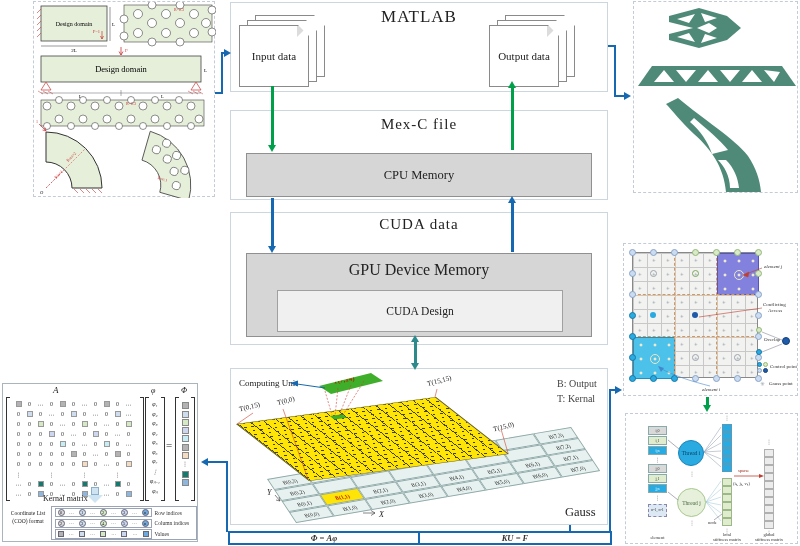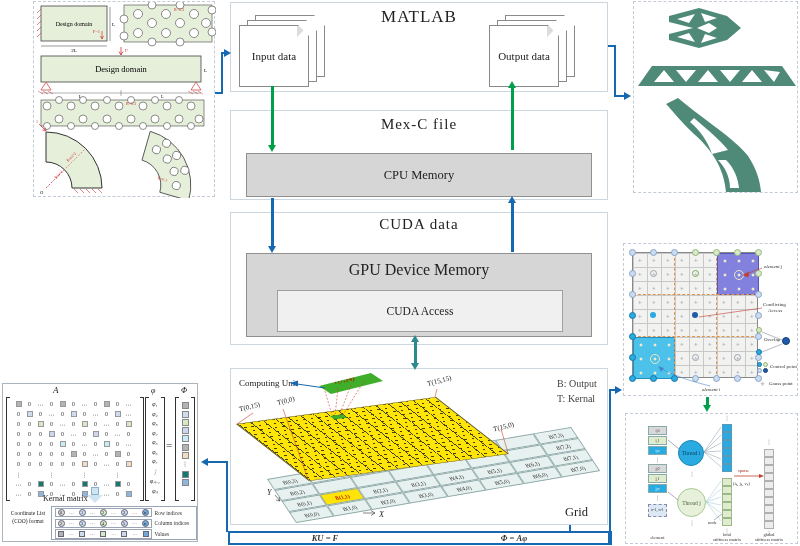--- a/index.html
+++ b/index.html
@@ -249,21 +249,21 @@
         <span>Output data</span>
       </div>
     </div>
   </div>
 
   <div class="cbox" style="left:230px;top:212px;width:378px;height:133px">
     <div class="ctitle" style="top:3px;font-size:15px">CUDA data</div>
     <div class="membox" style="left:15px;top:40px;width:346px;height:84px">
       <div style="margin-top:7px;font-size:16px">GPU Device Memory</div>
       <div class="kernbox" style="left:30px;top:36px;width:286px;height:42px">
-        <span>CUDA Access</span>
+        <span>CUDA Design</span>
       </div>
     </div>
   </div>
 
   <div class="cbox" style="left:230px;top:368px;width:378px;height:157px">
     <div class="bgrid">
         <div class="bcell">B(0,3)</div>
         <div class="bcell"></div>
         <div class="bcell"></div>
         <div class="bcell"></div>
@@ -306,40 +306,40 @@
     <div class="btleg" style="left:326px;top:8px">
       <div>B: Output</div>
       <div>T: Kernal</div>
     </div>
     <div>
         <div class="tlab" style="left: 8px; top: 34px;">T(0,15)</div>
         <div class="tlab" style="left: 46px; top: 28px;">T(0,0)</div>
         <div class="tlab" style="left: 196px; top: 8px;">T(15,15)</div>
         <div class="tlab" style="left: 262px; top: 54px;">T(15,0)</div>
       </div>
-    <div class="abs" style="left:334px;top:136px;font-size:12.5px">Grid</div>
+    <div class="abs" style="left:334px;top:136px;font-size:12.5px">Gauss</div>
     <div class="abs" style="left:148px;top:141px;font-size:8px;font-style:italic">X</div>
     <div class="abs" style="left:36px;top:119px;font-size:8px;font-style:italic">Y</div>
     <svg width="378" height="157" viewBox="0 0 378 157">
       <g stroke="#d04030" stroke-width="0.6" fill="none">
         <path d="M22,44 L6,55 M52,40 L77,110 M206,20 L204,28 M270,60 L277,84"></path>
         <g stroke-dasharray="2,1.5">
           <path d="M94,22 L101,46 M107,19 L104,47 M120,16 L108,47 M133,12 L112,46"></path>
         </g>
       </g>
       <line x1="66" y1="15" x2="94" y2="19" stroke="#1668b0" stroke-width="1"></line>
       <polygon points="59,14 67,11.5 67,17.5" fill="#1668b0"></polygon>
       <path d="M132,144 l12,0 l-4,-2.5 m4,2.5 l-4,2.5" stroke="#333" stroke-width="0.6" fill="none"></path>
       <path d="M44,126 l5,6 l-1,-4 m1,4 l-4,-1" stroke="#333" stroke-width="0.6" fill="none"></path>
     </svg>
   </div>
 
   <div class="eqstrip" style="left:228px;top:531px;width:384px;height:14px">
+    <div class="eqcell" style="flex:0 0 190px;border-right:2px solid #1668b0">Φ = Aφ</div>
     <div class="eqcell" style="flex:1">KU = F</div>
-    <div class="eqcell" style="flex:0 0 190px;border-right:2px solid #1668b0">Φ = Aφ</div>
   </div>
 
   <div class="abs" style="left:2px;top:383px;width:196px;height:159px;border:1px solid #aab4bc;background:#fff">
     <div class="abs" style="left:50px;top:1px;font-size:9px;font-style:italic">A</div>
     <div class="abs" style="left:148px;top:2px;font-size:8px;font-style:italic">φ</div>
     <div class="abs" style="left:178px;top:2px;font-size:8px;font-style:italic">Φ</div>
     <div class="abs" style="left:3px;top:13px;width:138px;height:104px">
       <div class="brk l"></div>
       <div class="brk r"></div>
       <div class="abs" style="left:7px;top:2px">

